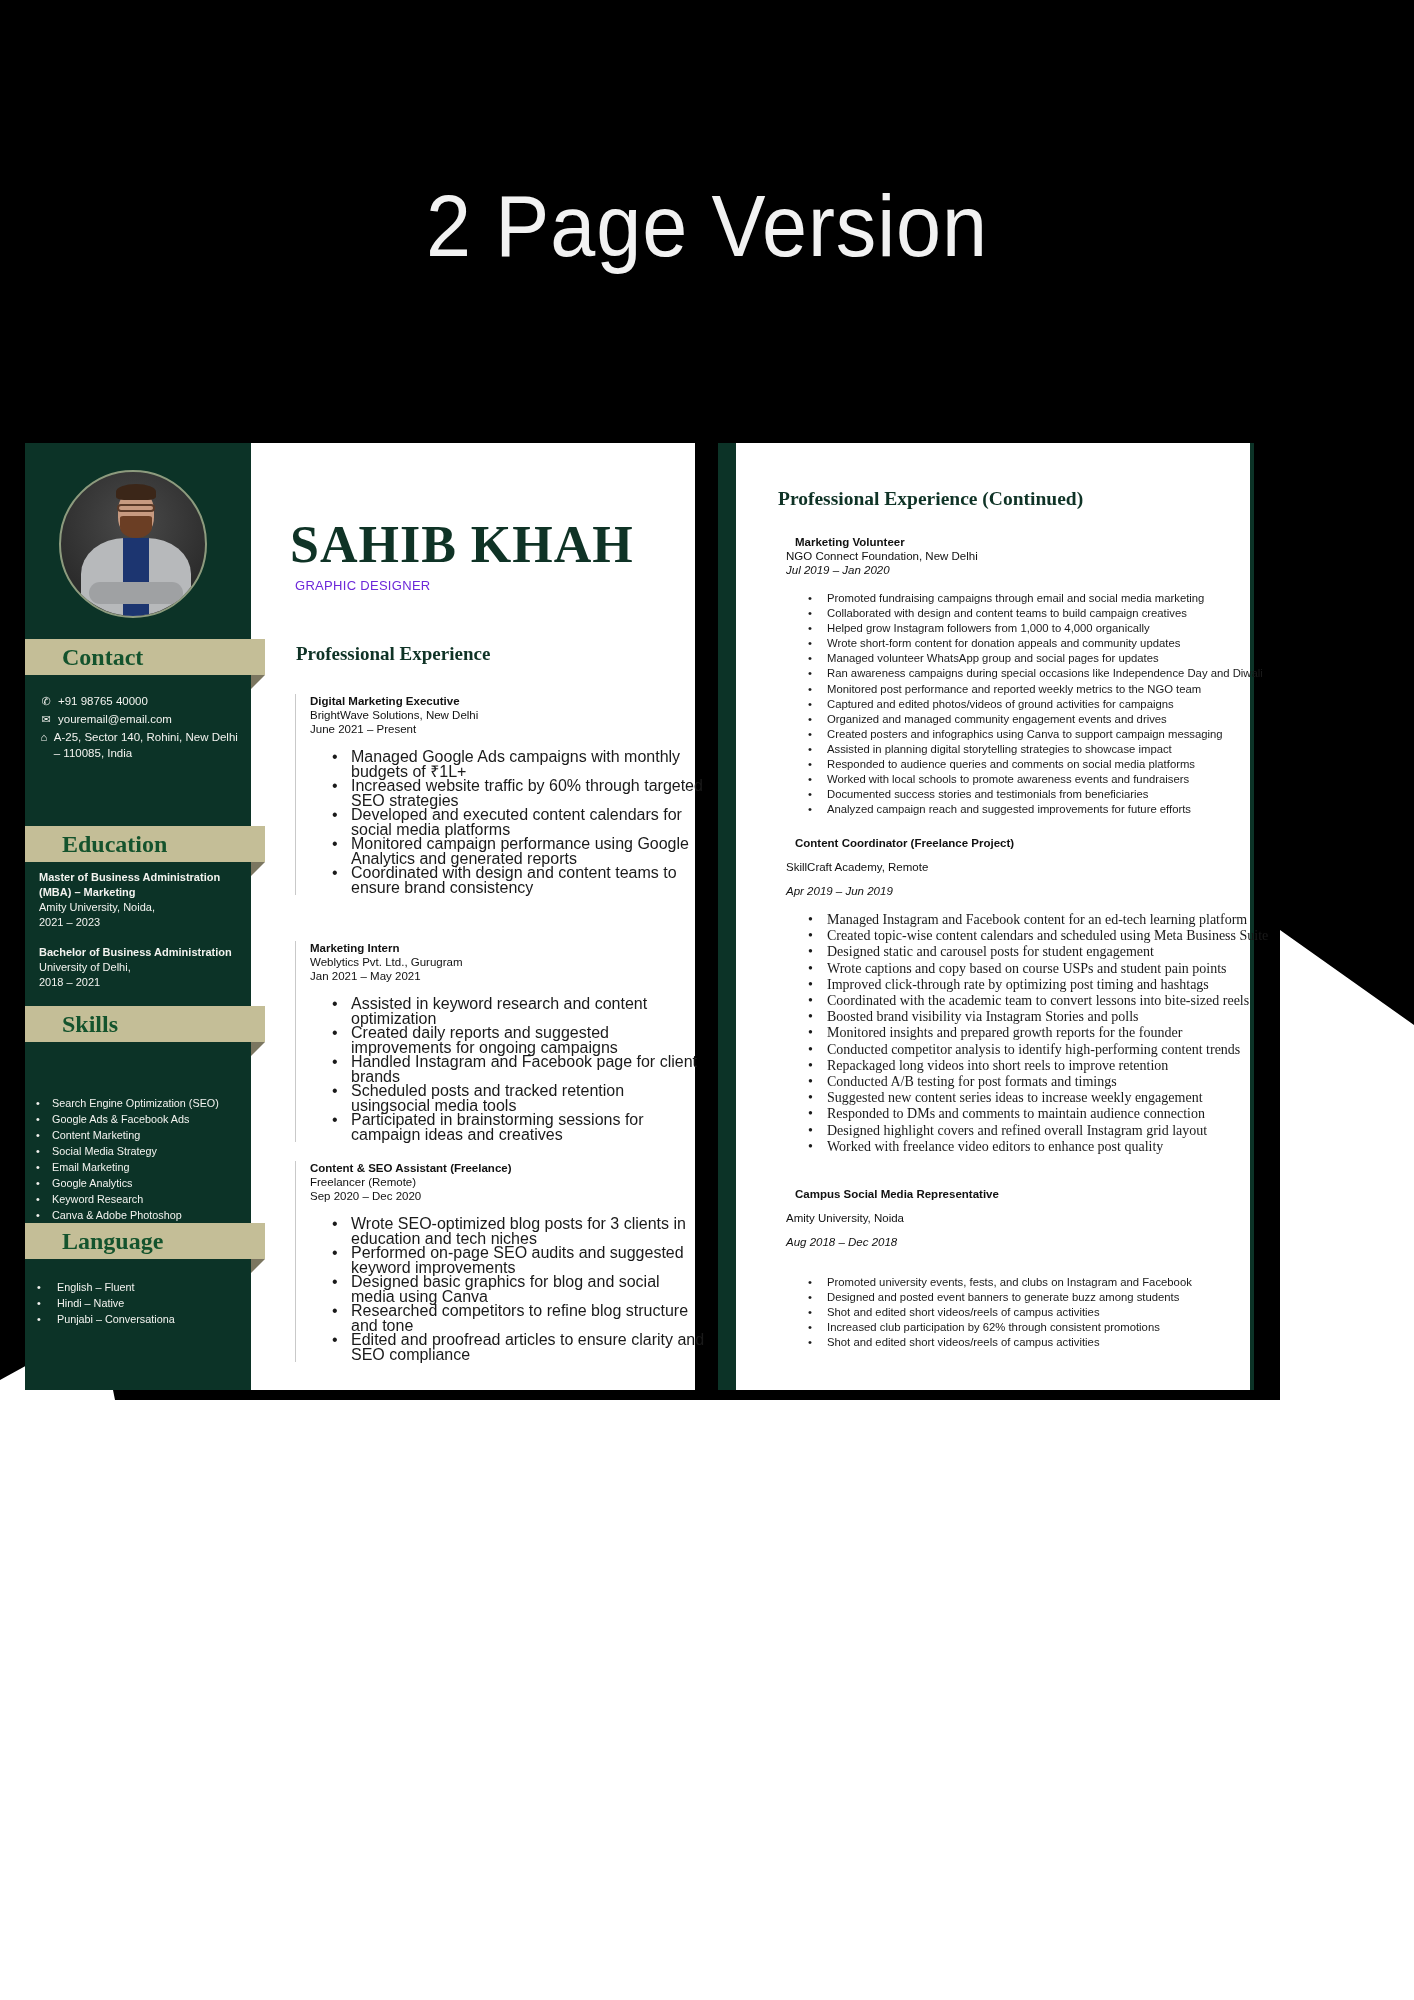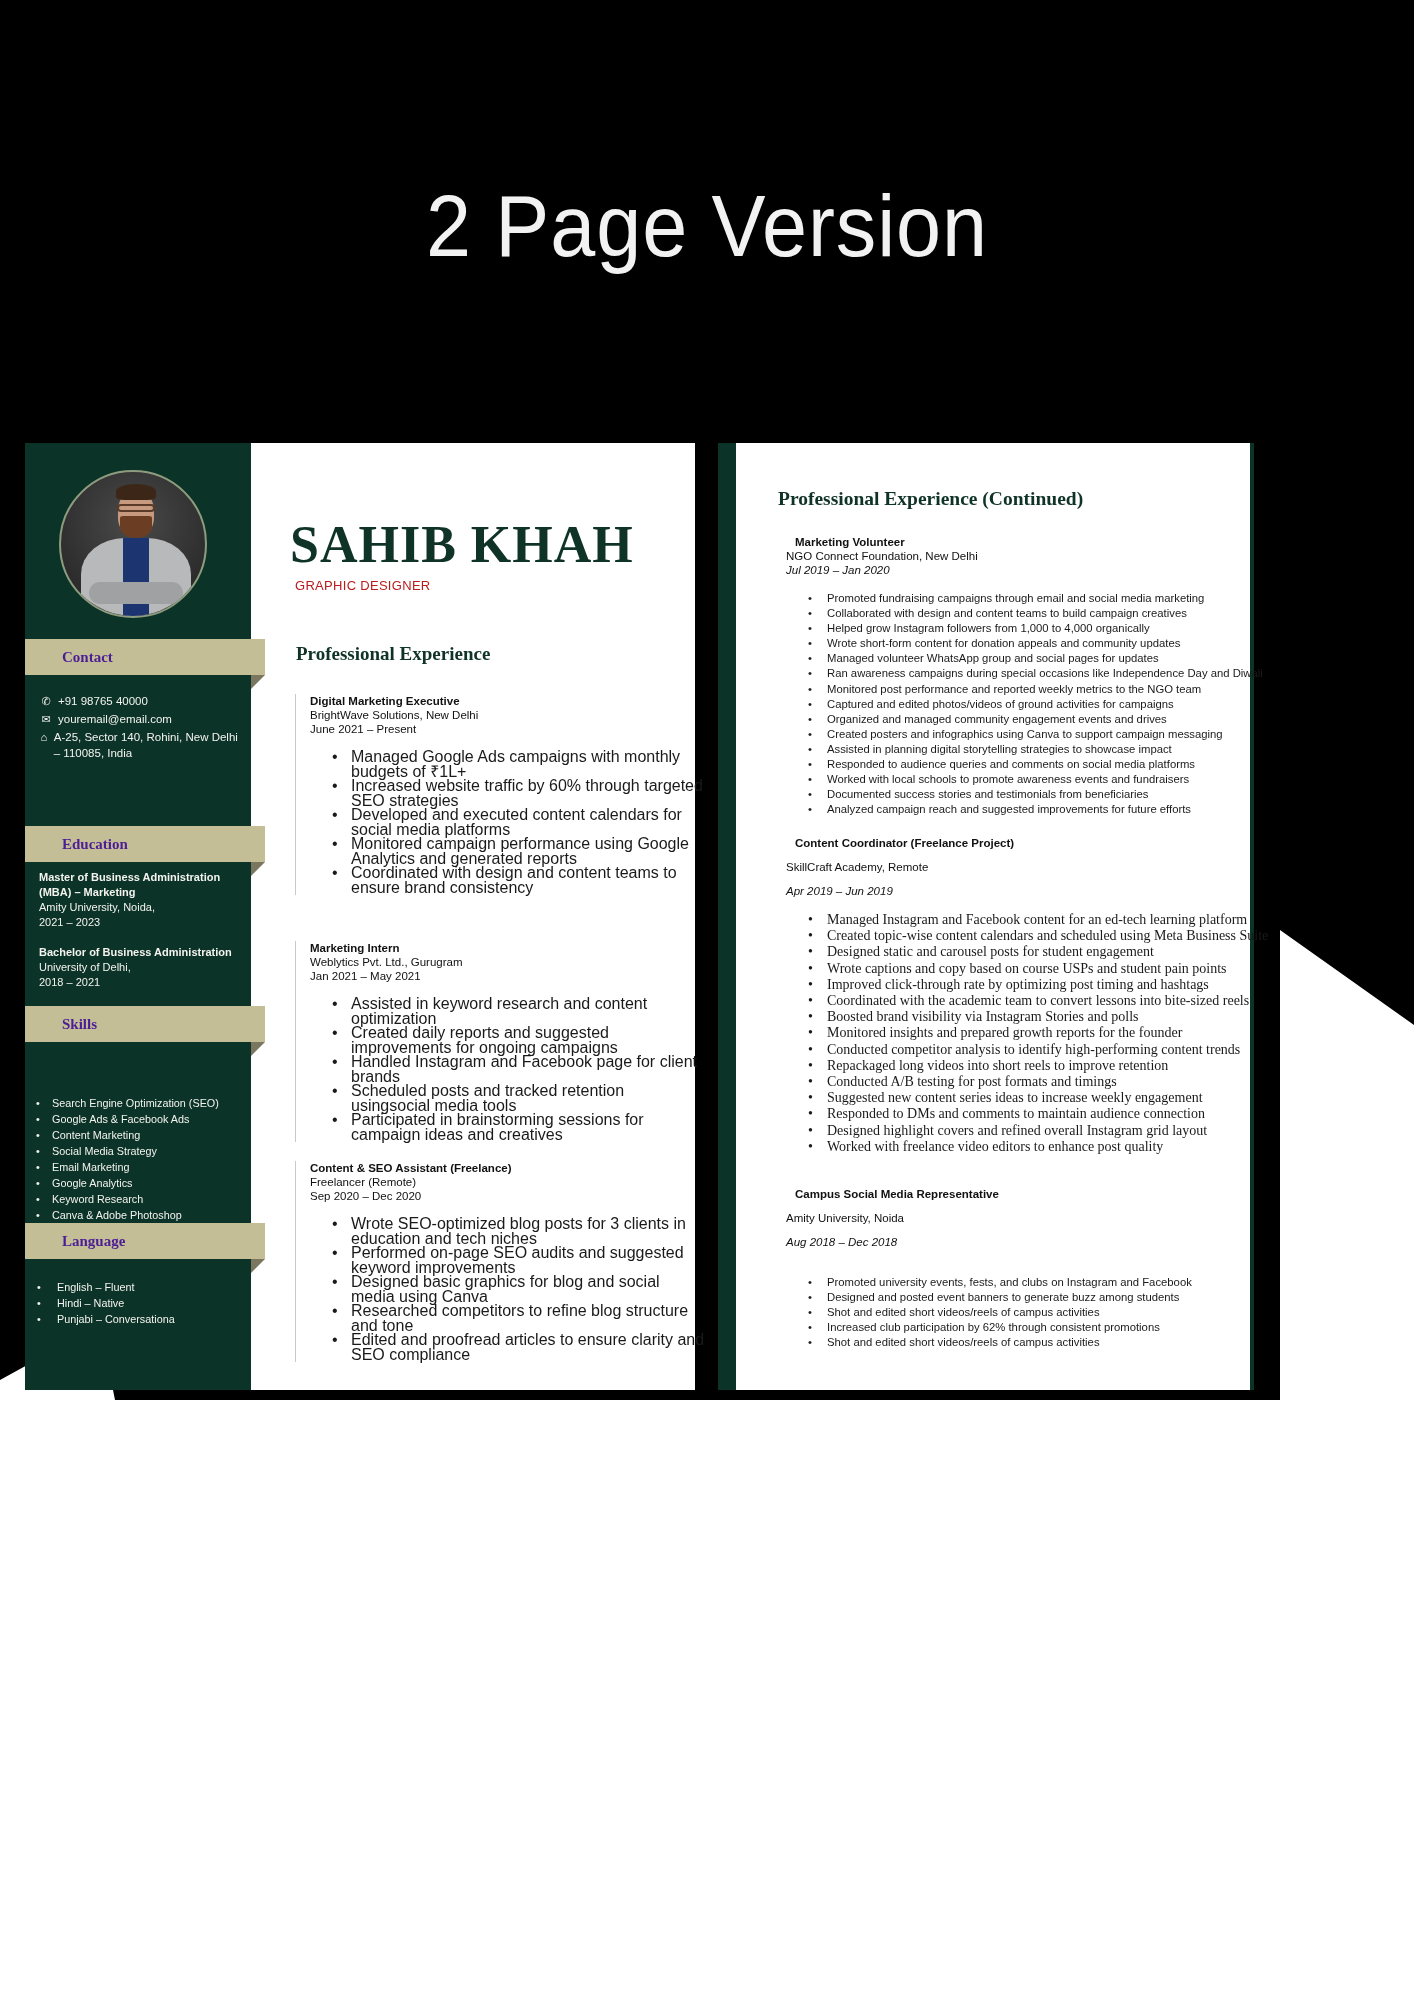--- a/index.html
+++ b/index.html
@@ -57,42 +57,42 @@
   .avatar .shirt {
     position: absolute; left: 62px; top: 66px; width: 26px; height: 80px; background: #1c3570;
   }
   .avatar .arms {
     position: absolute; left: 28px; top: 110px; width: 94px; height: 22px; border-radius: 12px;
     background: #9fa1a3;
   }
 
   .tan-bar {
     position: absolute; left: 0; width: 240px; height: 36px; background: #c4be97;
-    font-family: "Liberation Serif", serif; font-weight: 700; color: #4c1d95; font-size: 15px;
+    font-family: "Liberation Serif", serif; font-weight: 700; color: #14532d; font-size: 24px;
     padding-left: 37px; line-height: 36px;
   }
   .tan-bar::after {
     content: ""; position: absolute; right: 0; bottom: -14px; width: 14px; height: 14px;
     background: #7b7660; clip-path: polygon(0 0, 100% 0, 0 100%);
   }
   .side-text { position: absolute; left: 14px; color: #f3f3ef; font-size: 11.5px; line-height: 16px; }
   .contact-row { display: flex; align-items: flex-start; gap: 5px; margin-bottom: 2px; }
   .contact-row .ic { width: 14px; display: inline-block; text-align: center; font-size: 11px; color: #f3f3ef; }
   .edu-block { margin-bottom: 15px; font-size: 11px; line-height: 15px; }
   .edu-block .deg { font-weight: 700; }
   .bullet-list { list-style: none; }
   .bullet-list li { position: relative; padding-left: 16px; font-size: 10.8px; line-height: 16px; }
   .bullet-list li::before { content: "•"; position: absolute; left: 0; }
   .lang-list li { padding-left: 20px; }
 
   .name {
     position: absolute; left: 265px; top: 72px; font-family: "Liberation Serif", serif; font-weight: 700;
     font-size: 52px; color: #0f3326; letter-spacing: 1px;
   }
-  .role { position: absolute; left: 270px; top: 135px; font-size: 13px; color: #b91c1c; letter-spacing: 0.3px; }
+  .role { position: absolute; left: 270px; top: 135px; font-size: 13px; color: #6d28d9; letter-spacing: 0.3px; }
   .section-title {
     position: absolute; font-family: "Liberation Serif", serif; font-weight: 700; font-size: 19px; color: #0f3326;
   }
   .job { position: absolute; left: 270px; border-left: 1.5px solid #c9c9c9; padding-left: 14px; width: 410px; }
   .job .title { font-weight: 700; font-size: 11.5px; color: #111; line-height: 14px; }
   .job .company { font-size: 11.5px; color: #111; line-height: 14px; }
   .job .dates { font-size: 11.5px; color: #111; line-height: 14px; }
   .job ul { list-style: none; margin-top: 14px; margin-left: 22px; }
   .job li { position: relative; padding-left: 19px; font-size: 16px; line-height: 14.5px; color: #1a1a1a; }
   .job li::before { content: "•"; position: absolute; left: 0; }

